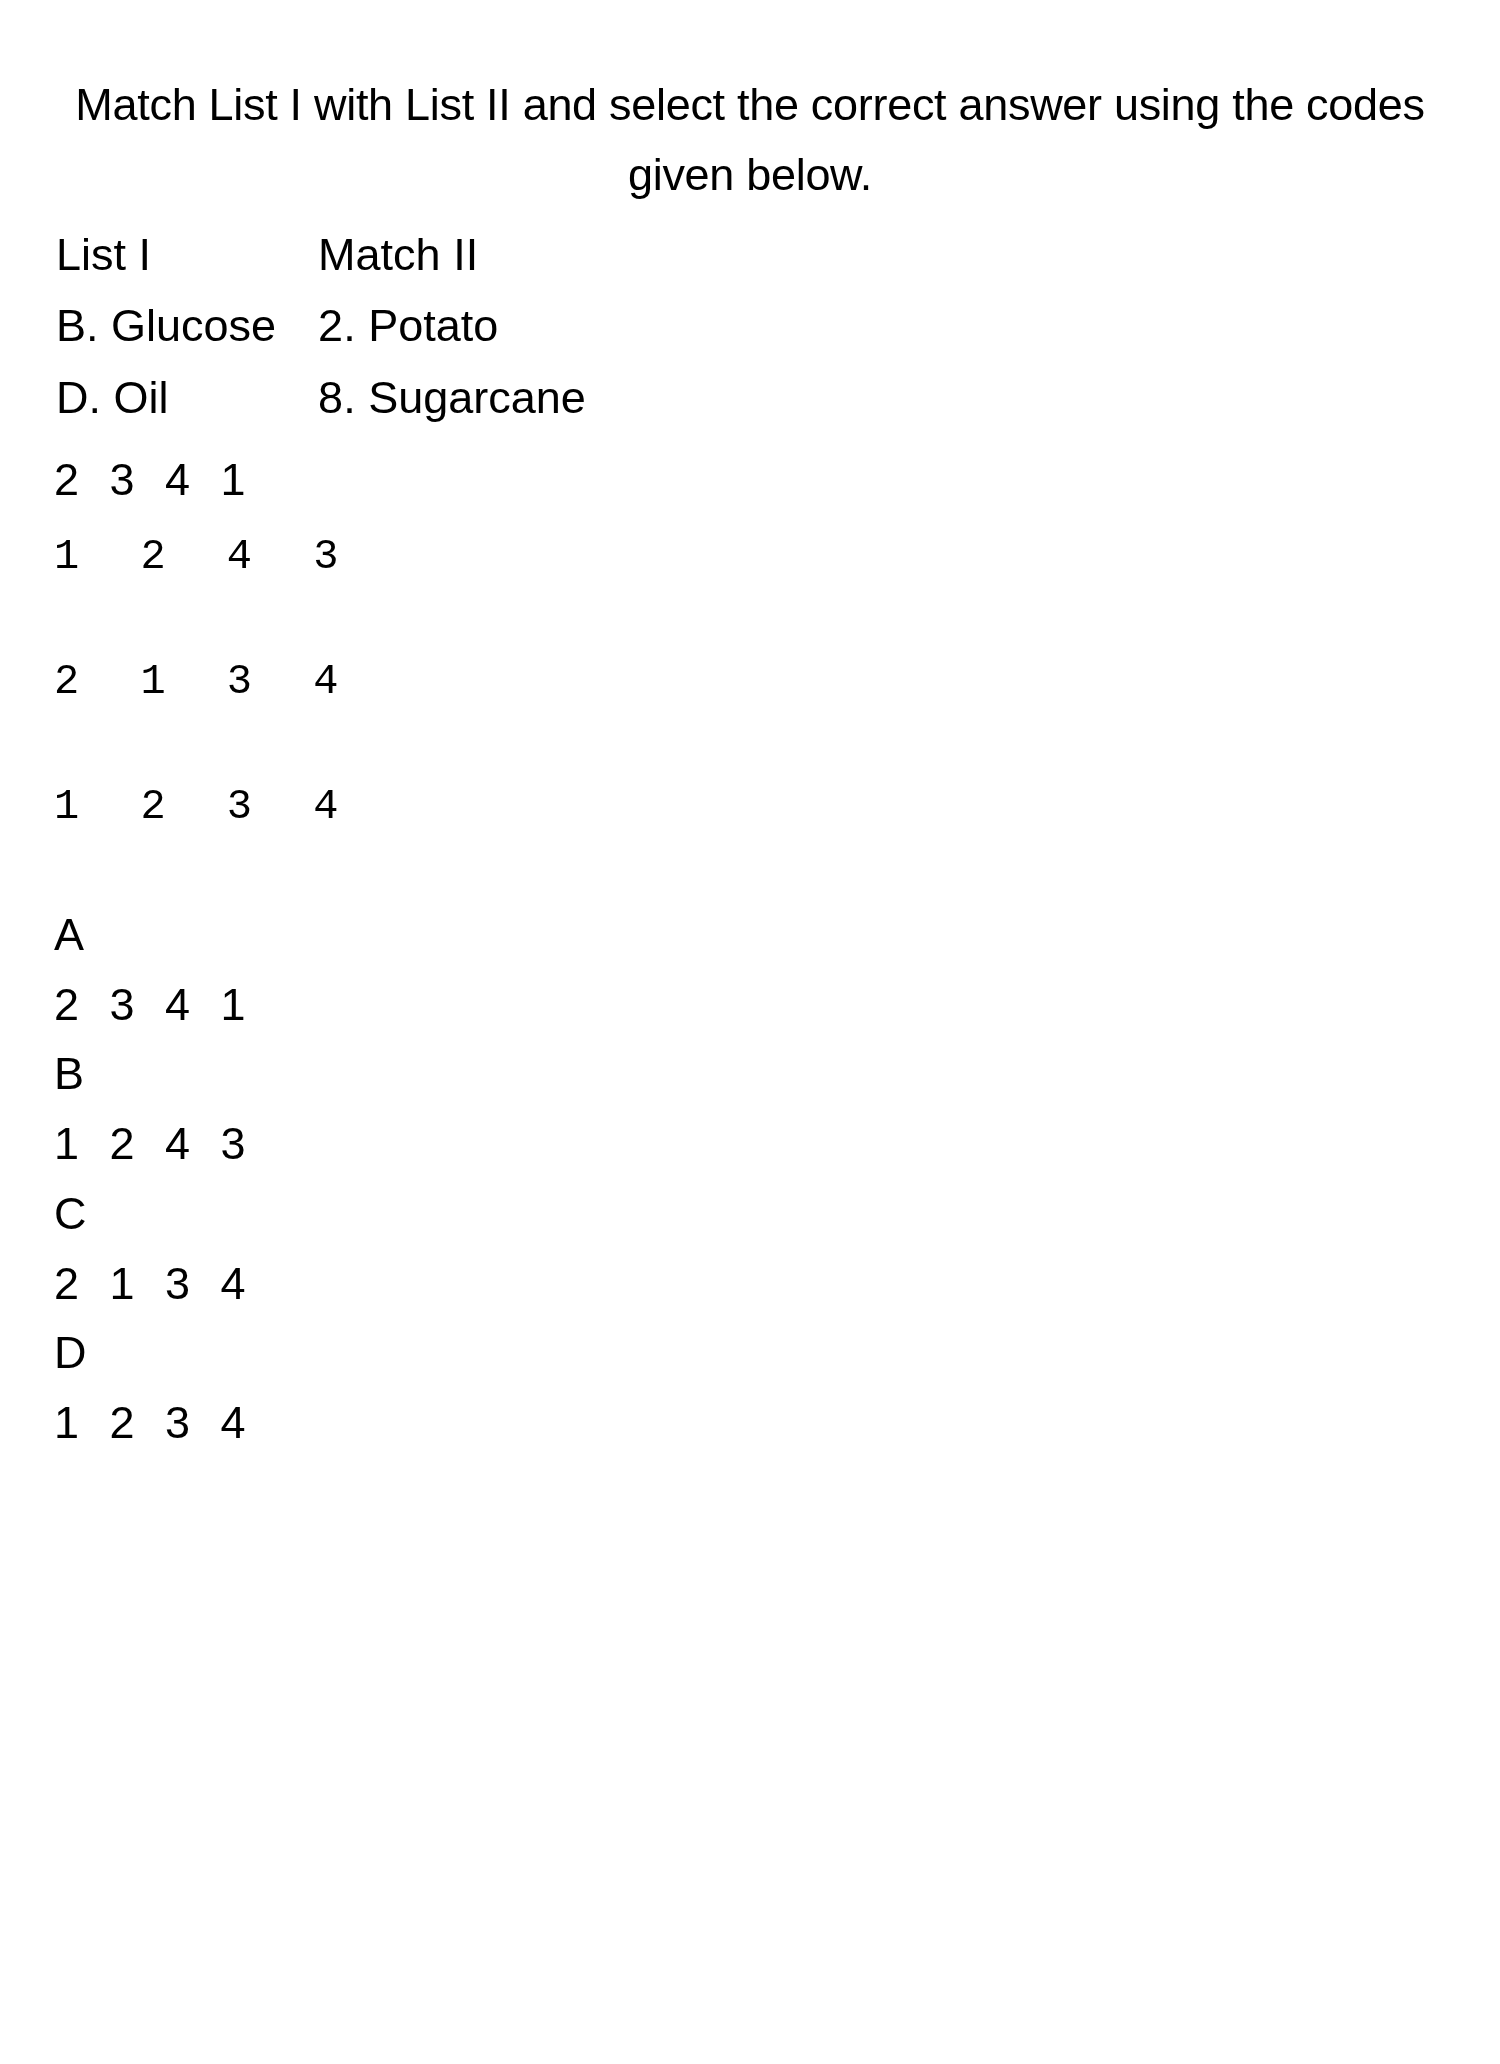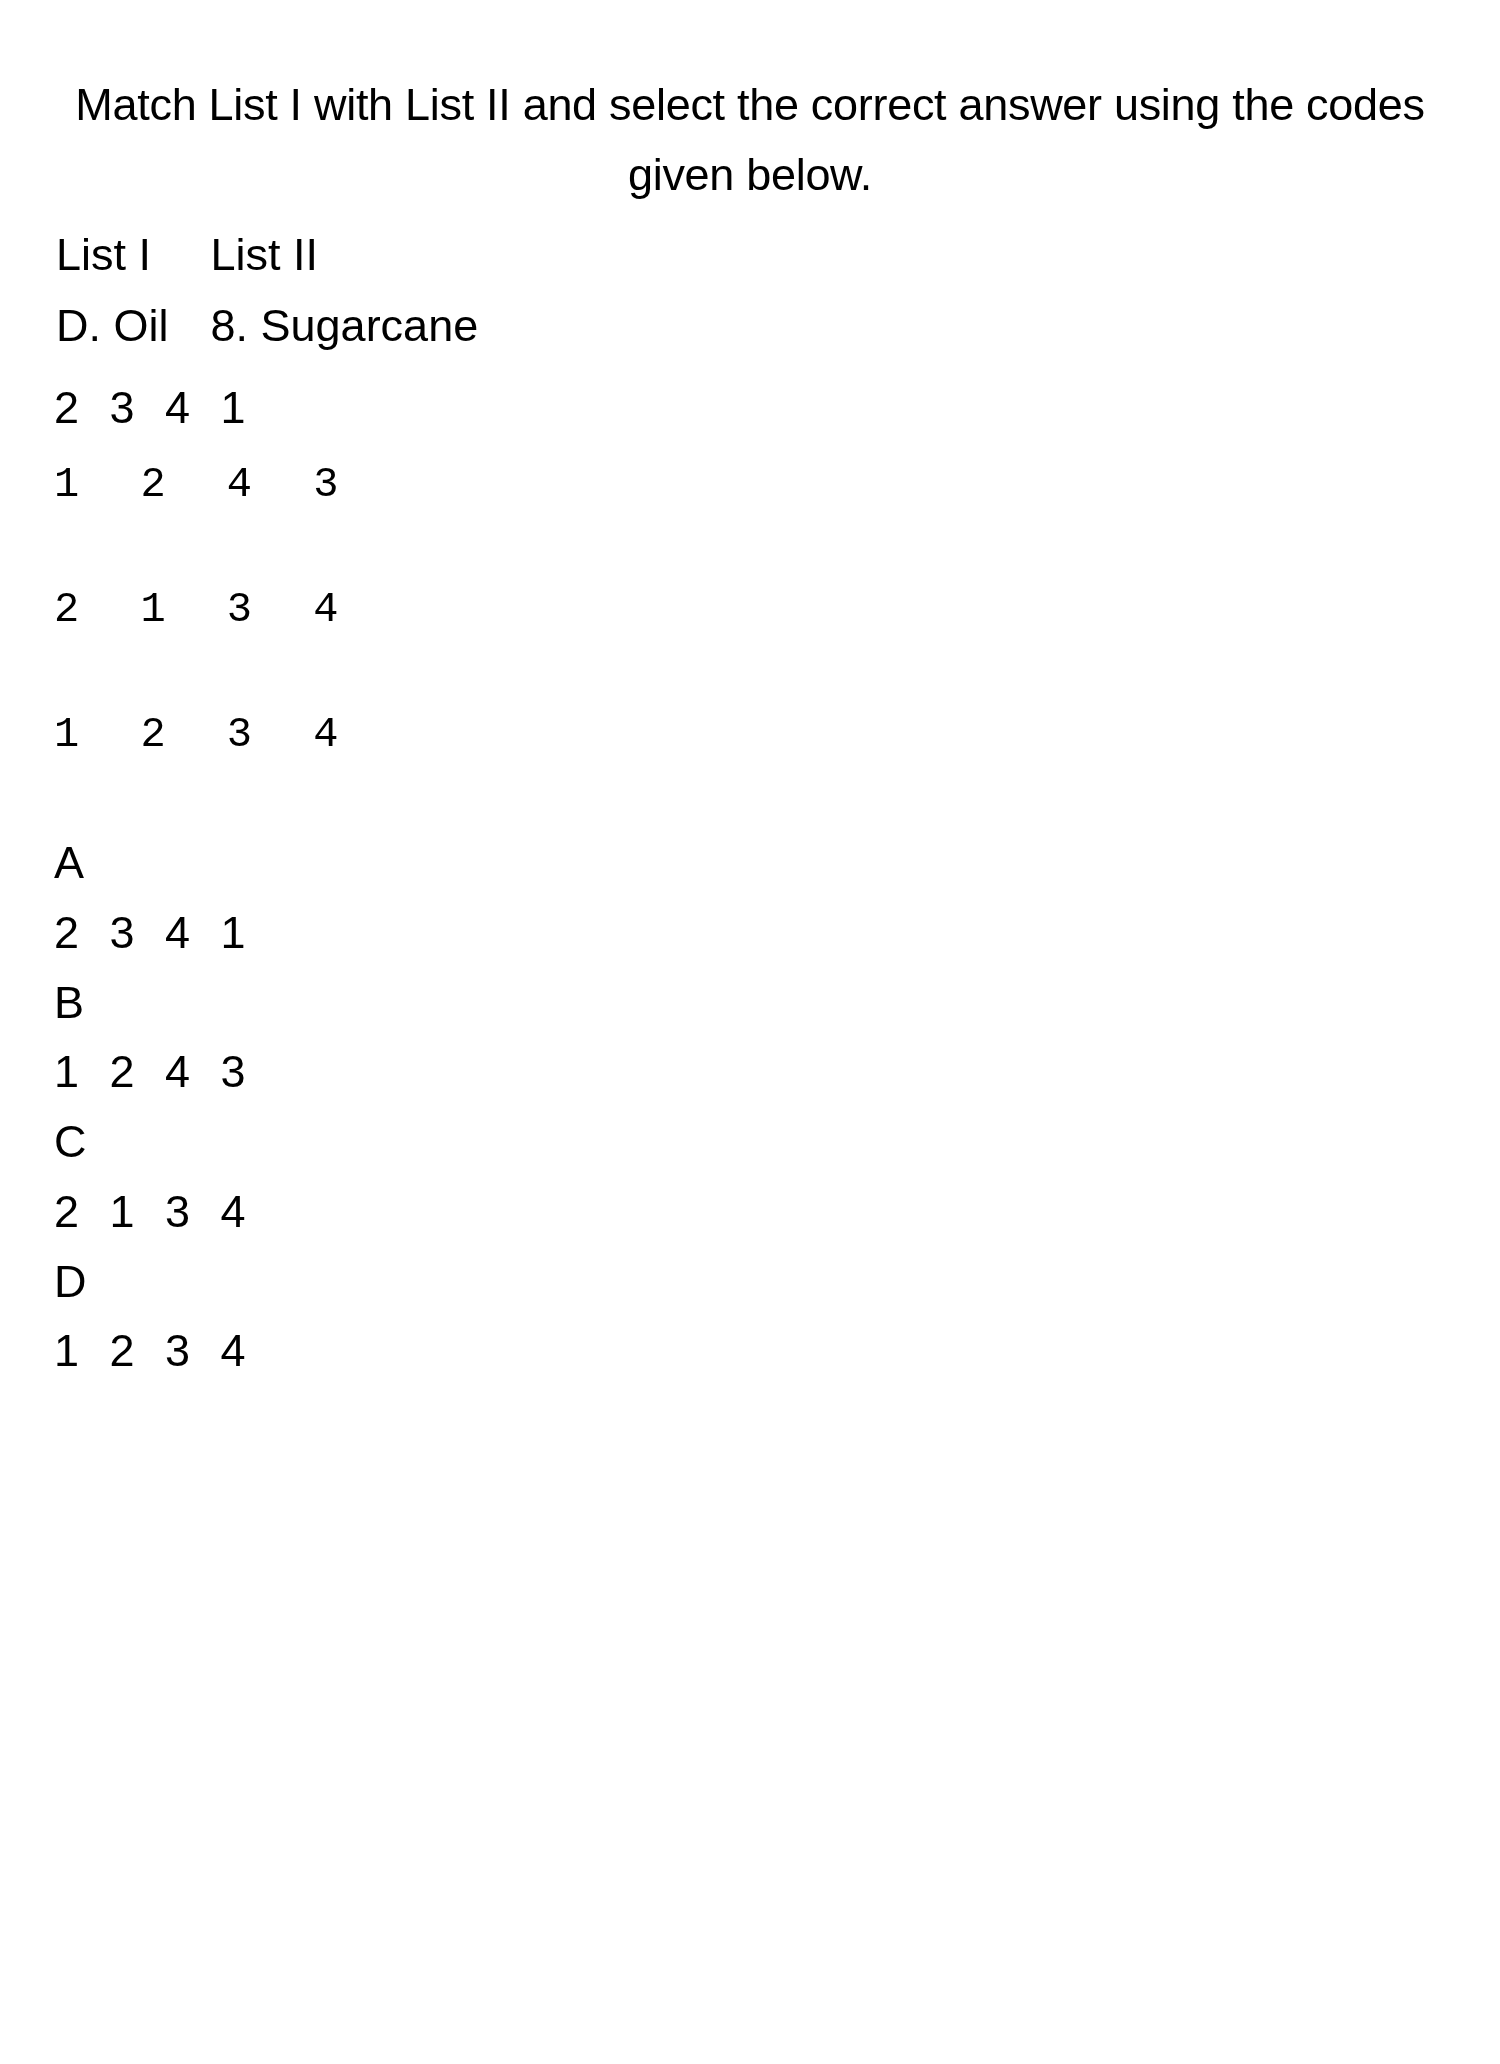--- a/index.html
+++ b/index.html
@@ -66,21 +66,25 @@
   </style>
 </head>
 <body>
 
 <div class="question-text">Match List I with List II and select the correct answer using the codes given below.</div>
 
 <table class="lists-table">
   <tbody>
       <tr class="header-row">
     <td>List I</td>
-    <td>List II</td>
+    <td>Match II</td>
+  </tr>
+  <tr>
+    <td>B. Glucose</td>
+    <td>2. Potato</td>
   </tr>
   <tr>
     <td>D. Oil</td>
     <td>8. Sugarcane</td>
   </tr>
 </tbody>
   </table>
 
 <div class="options-block">
   <div class="code-row-main">2  3  4  1</div>

